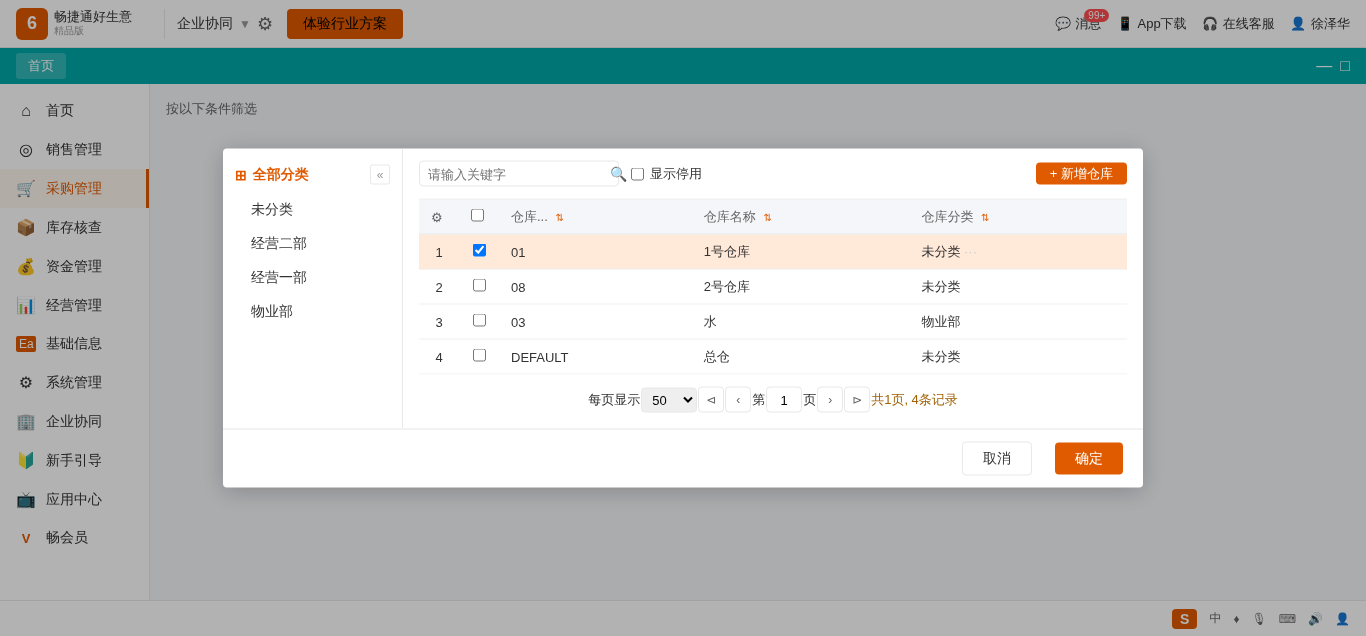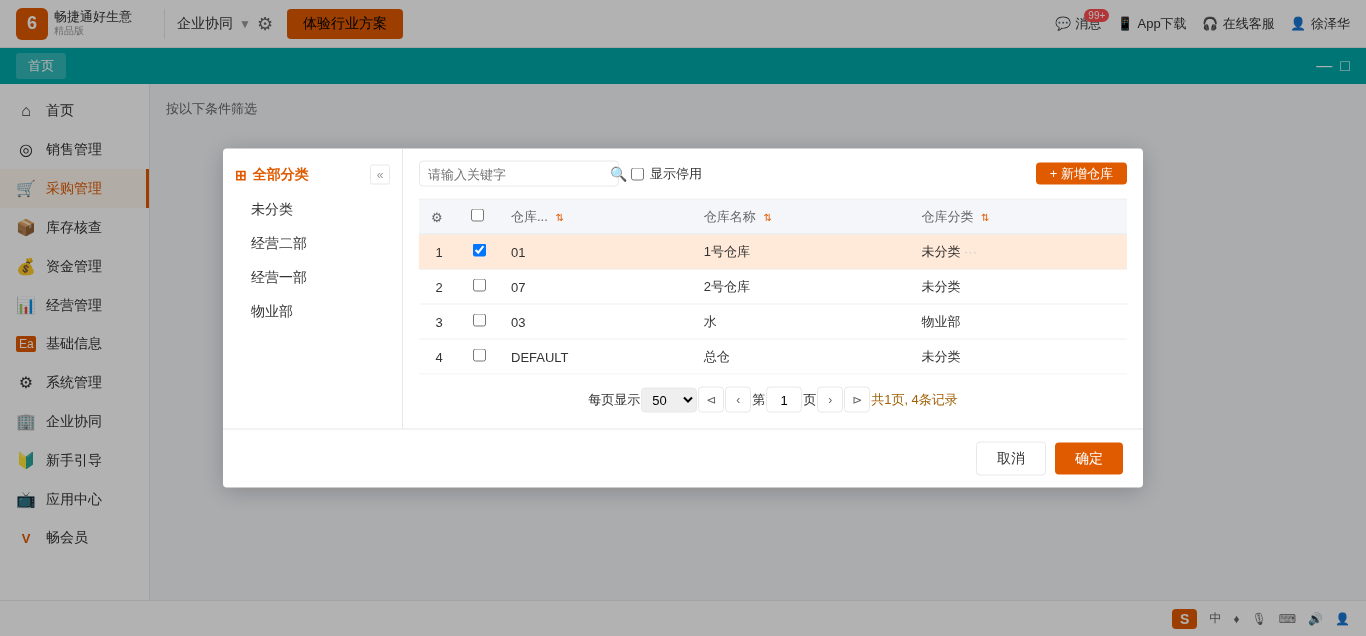--- a/index.html
+++ b/index.html
@@ -354,21 +354,21 @@
       text-align: center;
       font-size: 13px;
     }
     .page-info { color: #a16207; }
 
     
     .modal-footer {
       display: flex;
       align-items: center;
       justify-content: flex-end;
-      gap: 9px;
+      gap: 23px;
       padding: 12px 20px;
       border-top: 1px solid #e8e8e8;
     }
     .cancel-btn {
       background: #fff;
       border: 1px solid #e8e8e8;
       border-radius: 4px;
       padding: 7px 20px;
       font-size: 14px;
       color: #333;
@@ -571,21 +571,21 @@
             <tr class="selected">
               <td class="td-center">1</td>
               <td class="td-center"><input type="checkbox" checked="" style=""></td>
               <td>01</td>
               <td>1号仓库</td>
               <td>未分类 <span class="action-dots">···</span></td>
             </tr>
             <tr>
               <td class="td-center">2</td>
               <td class="td-center"><input type="checkbox" style=""></td>
-              <td>07</td>
+              <td>08</td>
               <td>2号仓库</td>
               <td>未分类</td>
             </tr>
             <tr>
               <td class="td-center">3</td>
               <td class="td-center"><input type="checkbox" style=""></td>
               <td>03</td>
               <td>水</td>
               <td>物业部</td>
             </tr>

